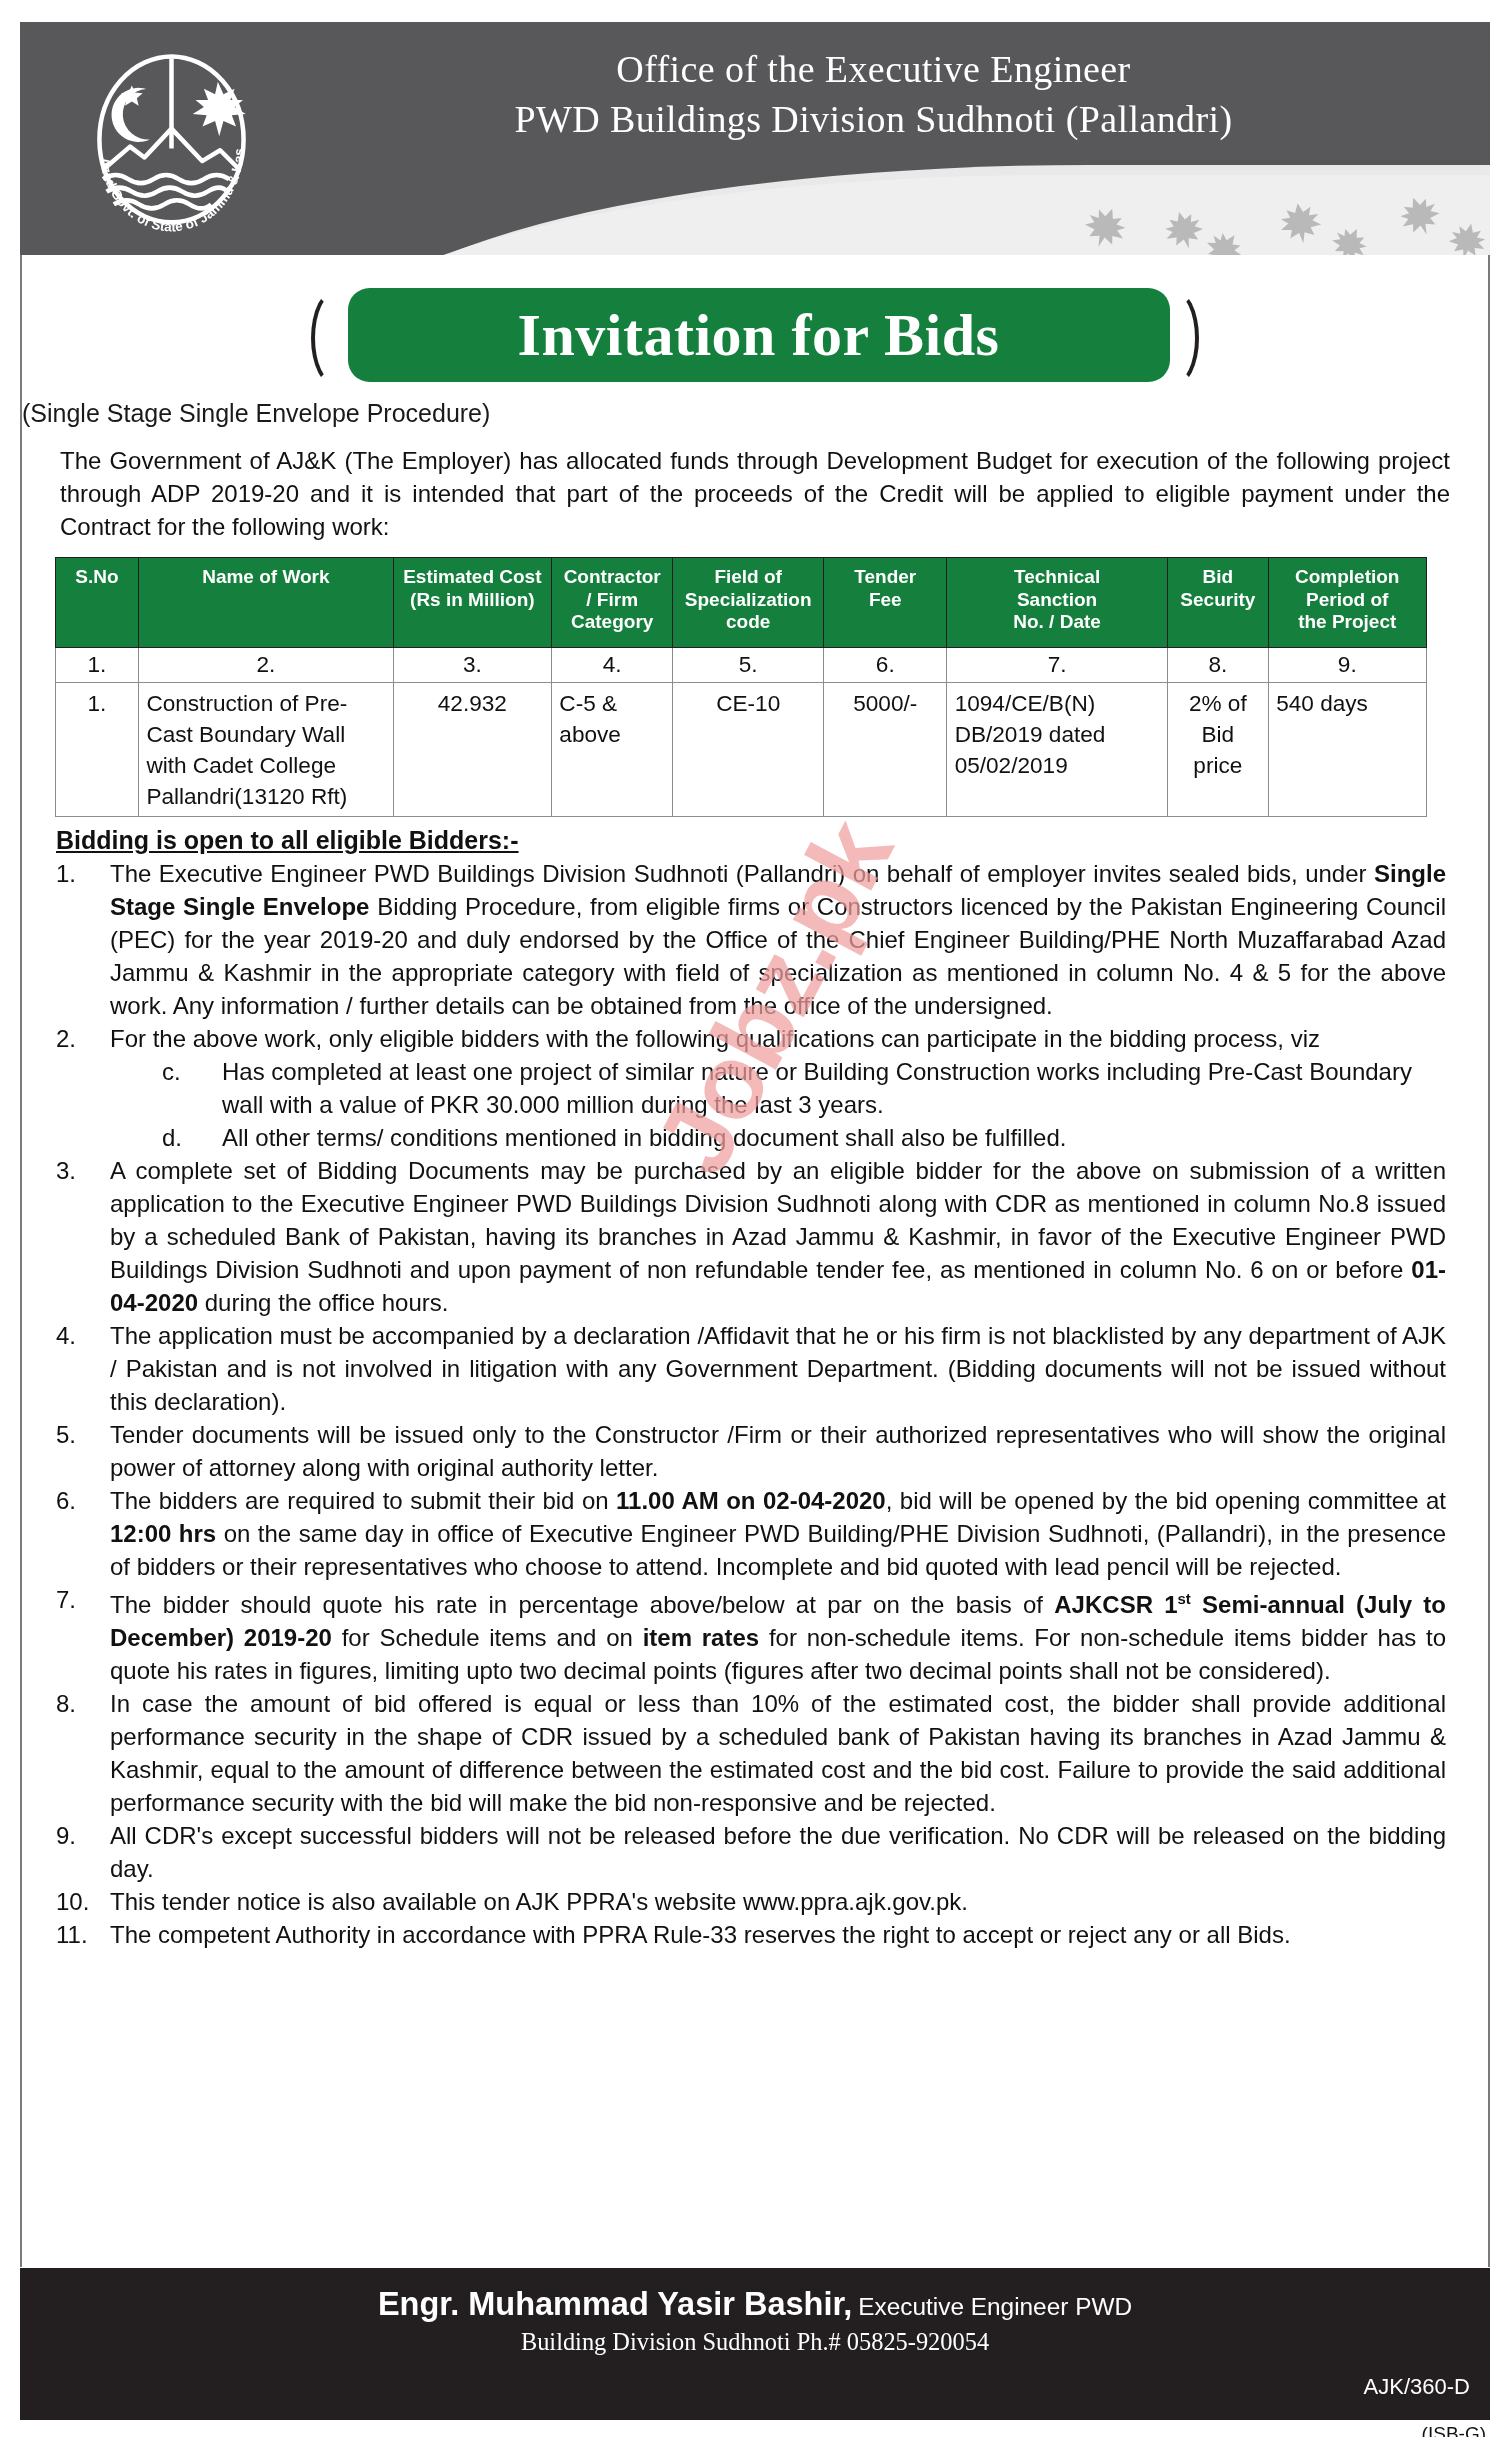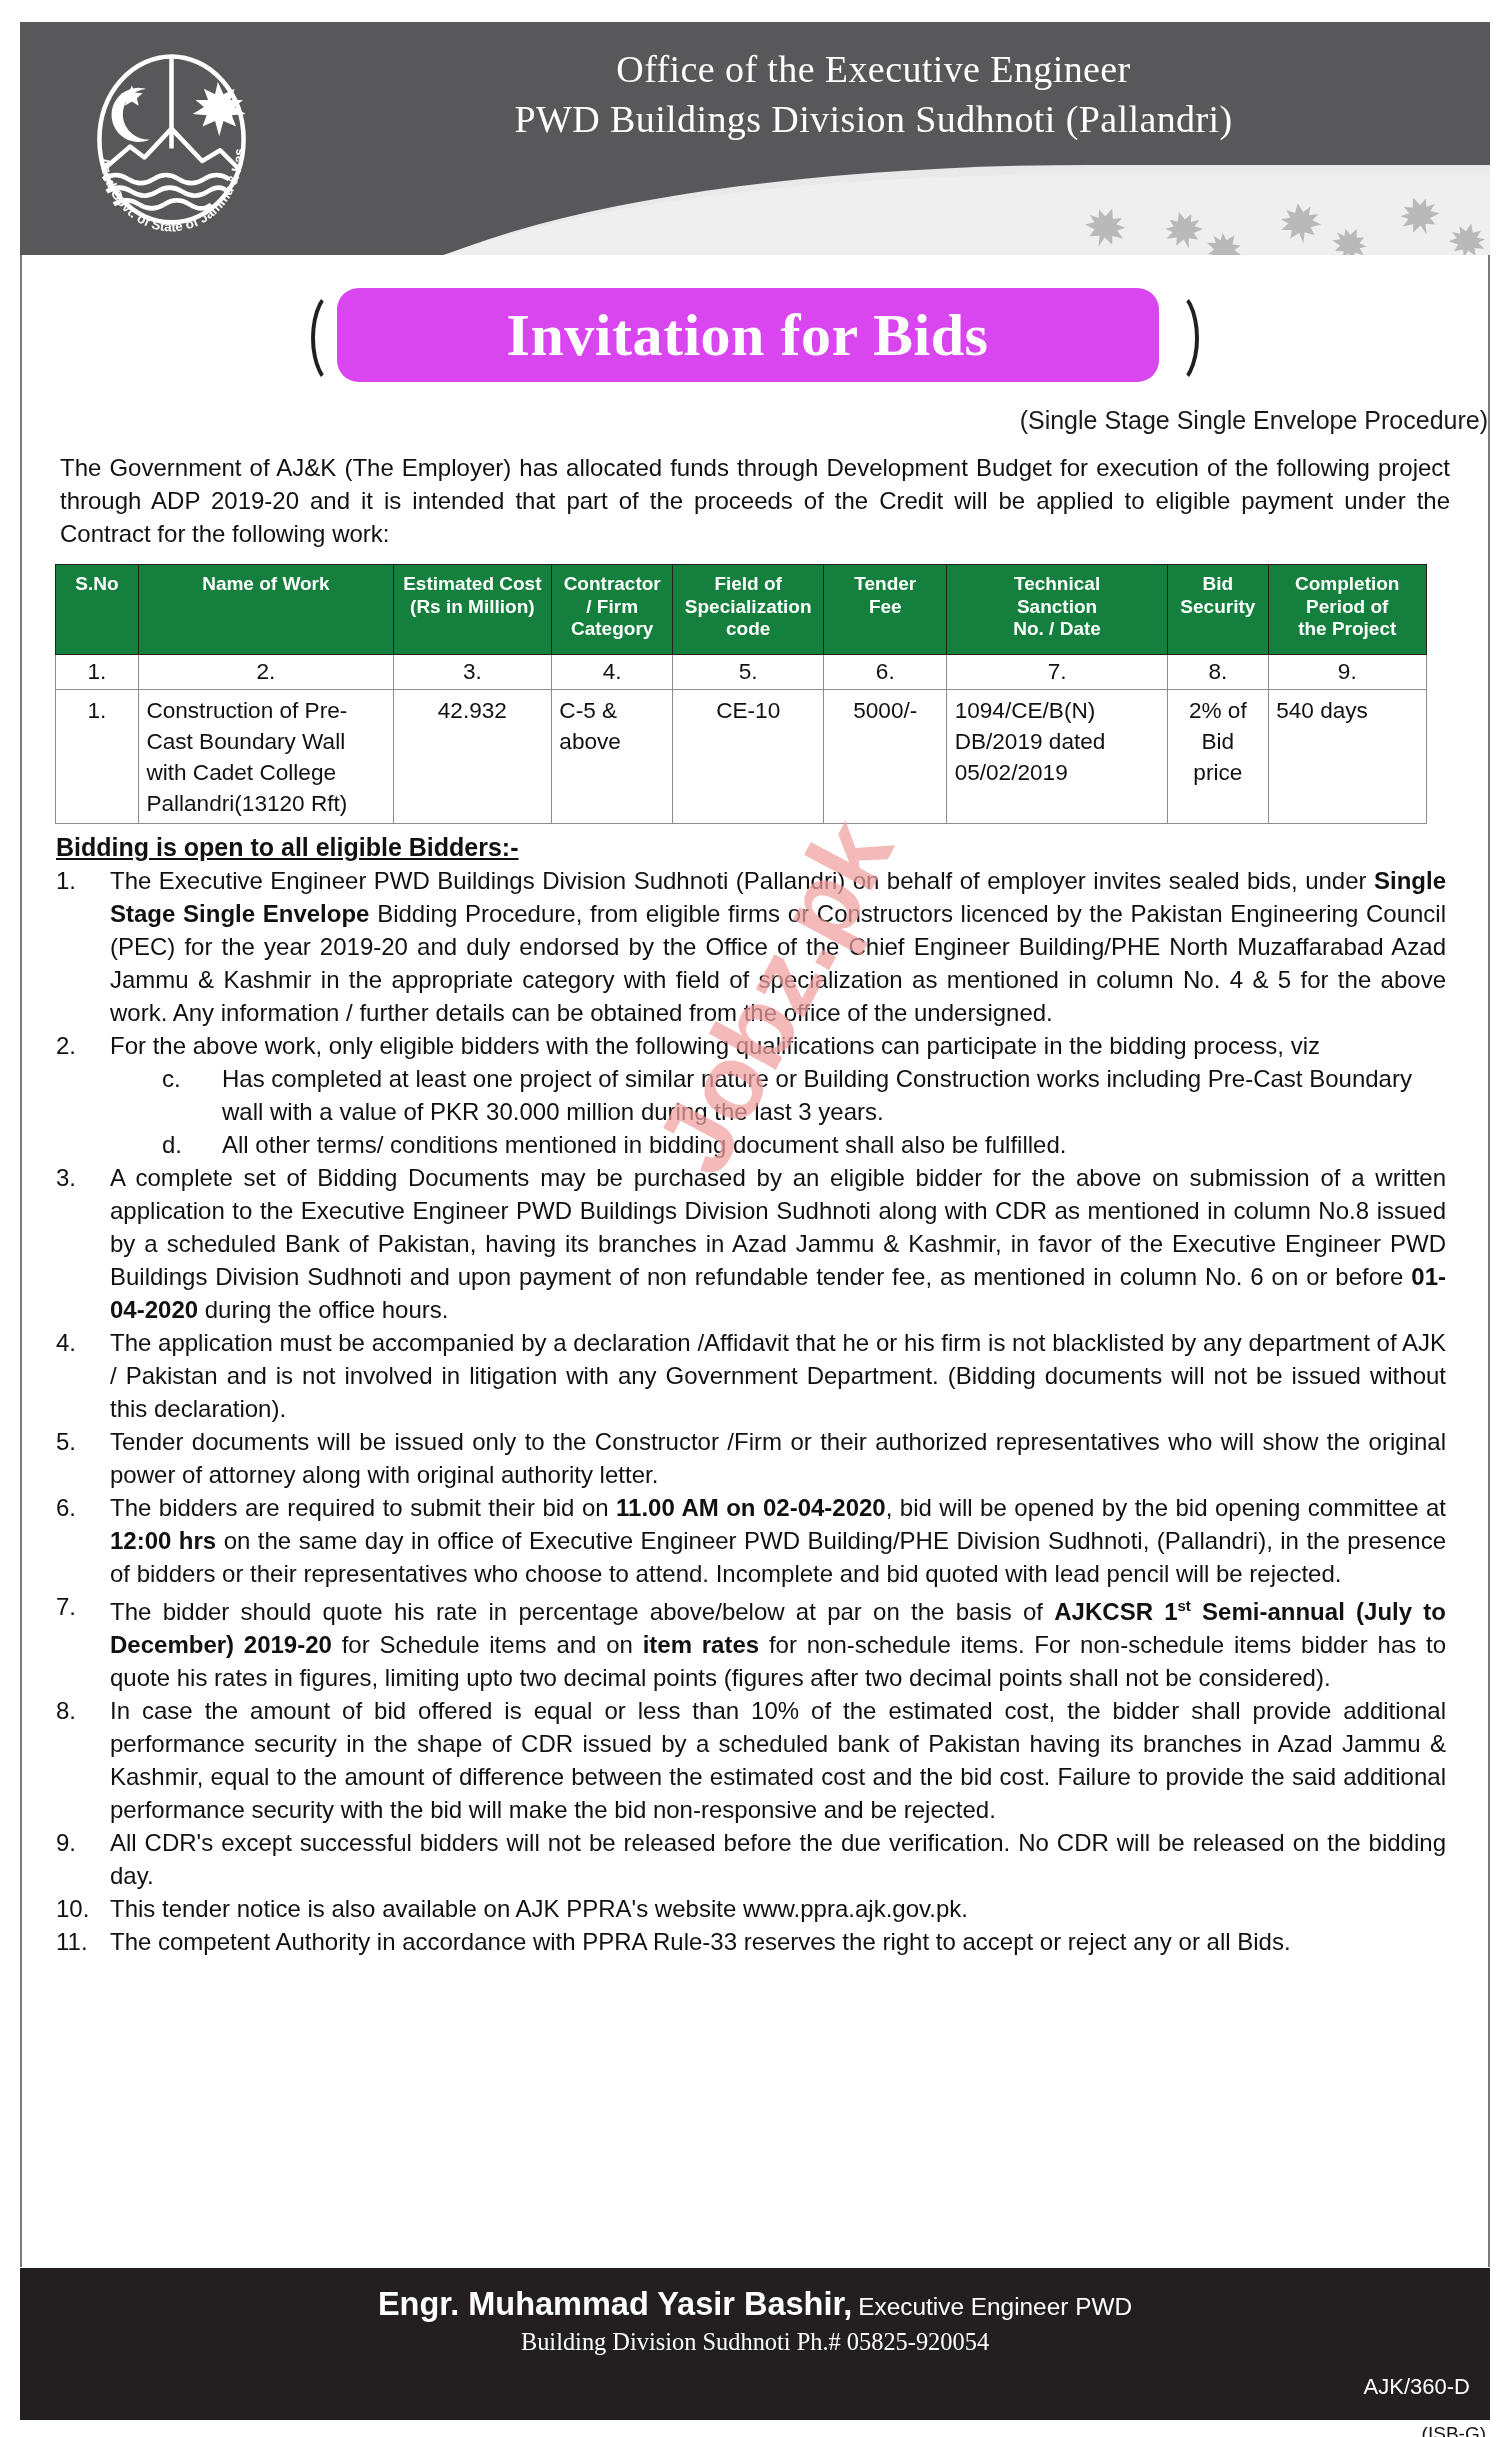--- a/index.html
+++ b/index.html
@@ -42,36 +42,36 @@
   
   .frame{
     position:absolute;left:20px;top:255px;width:1470px;height:2012px;
     border-left:2.7px solid #7a7a7a;border-right:2.7px solid #7a7a7a;
     background:#fff;box-sizing:border-box;
   }
 
   
   .title-wrap{position:relative;margin:32.5px auto 0;width:903px;height:98px;}
   .title-pill{
-    position:absolute;left:33px;top:0;width:822px;height:94px;
-    background:#d946ef;border-radius:21.7px;
+    position:absolute;left:44px;top:0;width:822px;height:94px;
+    background:#15803d;border-radius:21.7px;
     display:flex;align-items:center;justify-content:center;
   }
   .title-pill span{
     color:#fff;font-family:"Liberation Serif", serif;font-weight:bold;
     font-size:60px;line-height:60px;letter-spacing:0.5px;
   }
   .paren{
     position:absolute;top:1.8px;width:42px;height:90px;
     border:4.5px solid #231f20;border-radius:50%/50%;
   }
   .paren.l{left:7.2px;border-right-color:transparent;border-top-color:transparent;border-bottom-color:transparent;}
   .paren.r{right:7.2px;border-left-color:transparent;border-top-color:transparent;border-bottom-color:transparent;}
   .subtitle{
-    text-align:right;font-size:25px;margin-top:20px;color:#1a1a1a;
+    text-align:left;font-size:25px;margin-top:13px;color:#1a1a1a;
     font-family:"Liberation Sans", sans-serif;
   }
 
   
   .intro{
     margin:16.3px 38px 0 38px;font-size:24px;line-height:33px;text-align:justify;
     color:#111;
   }
 
   

